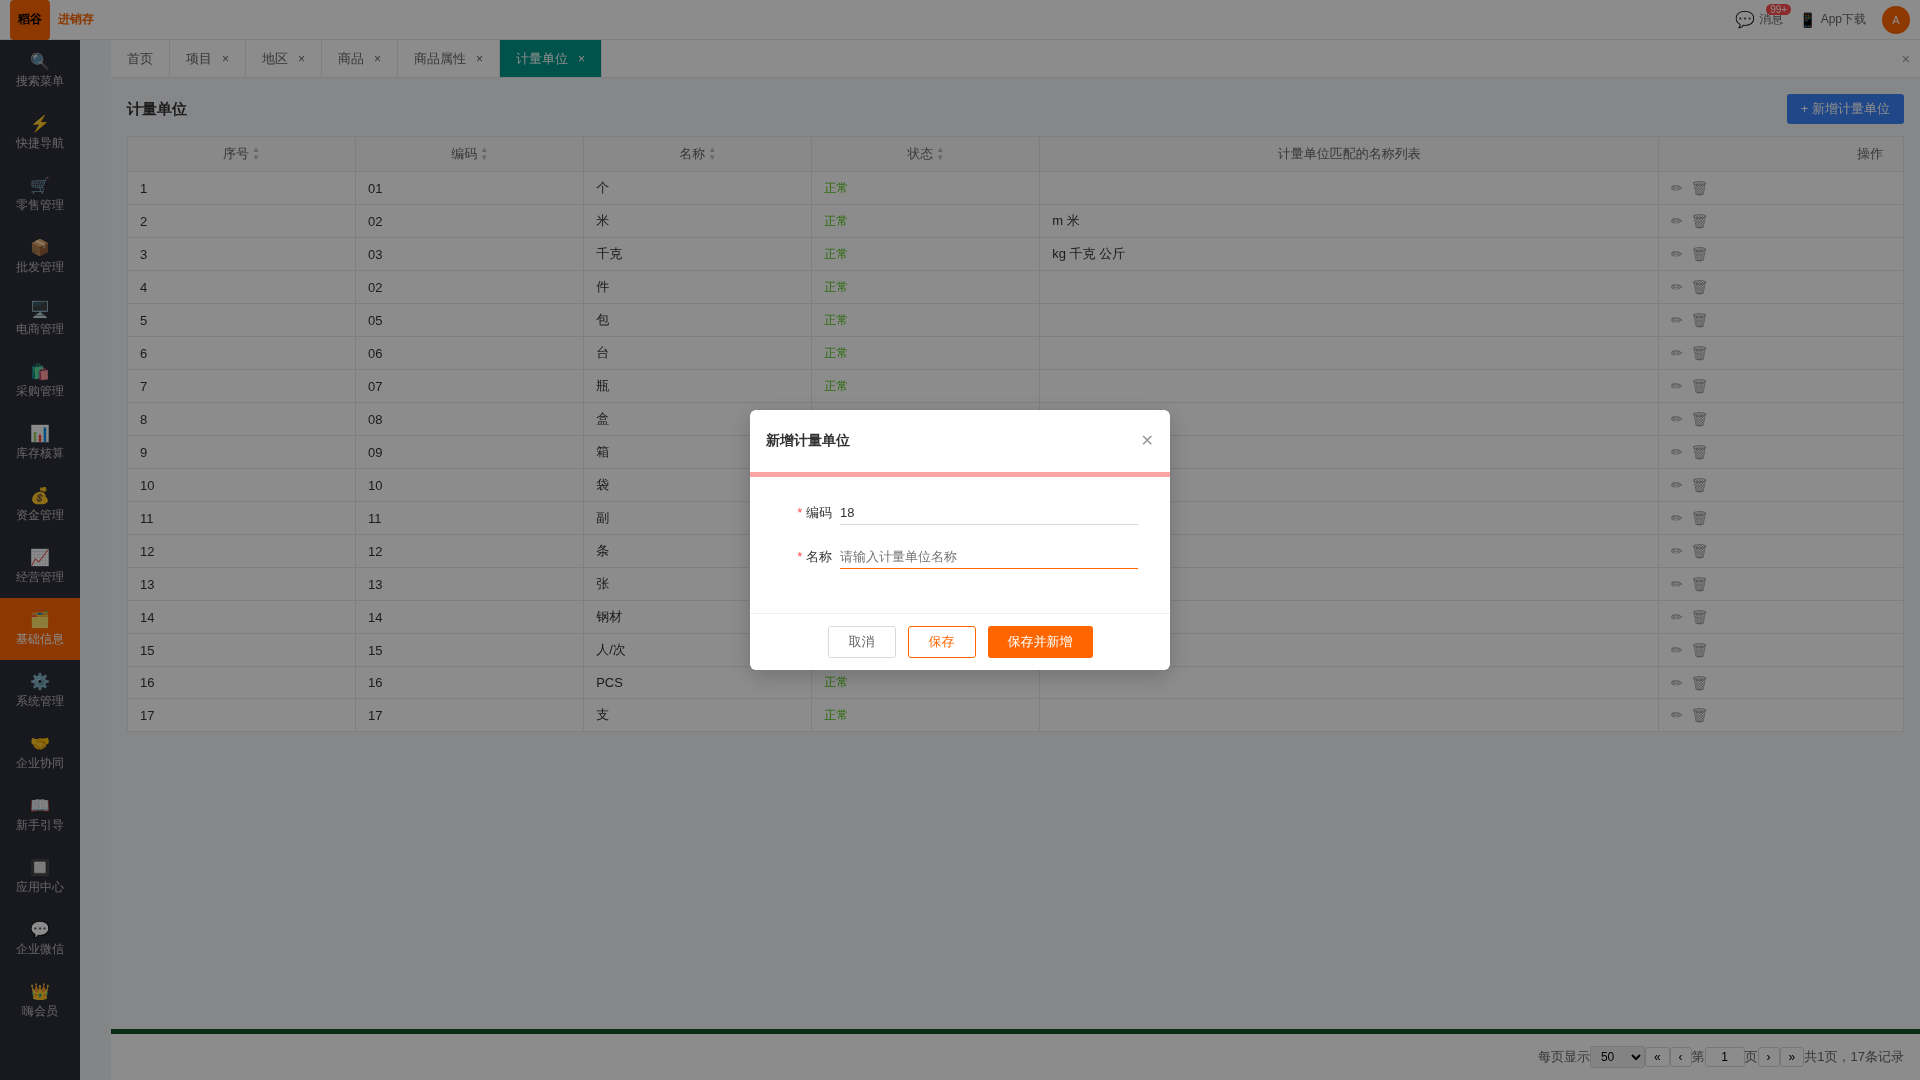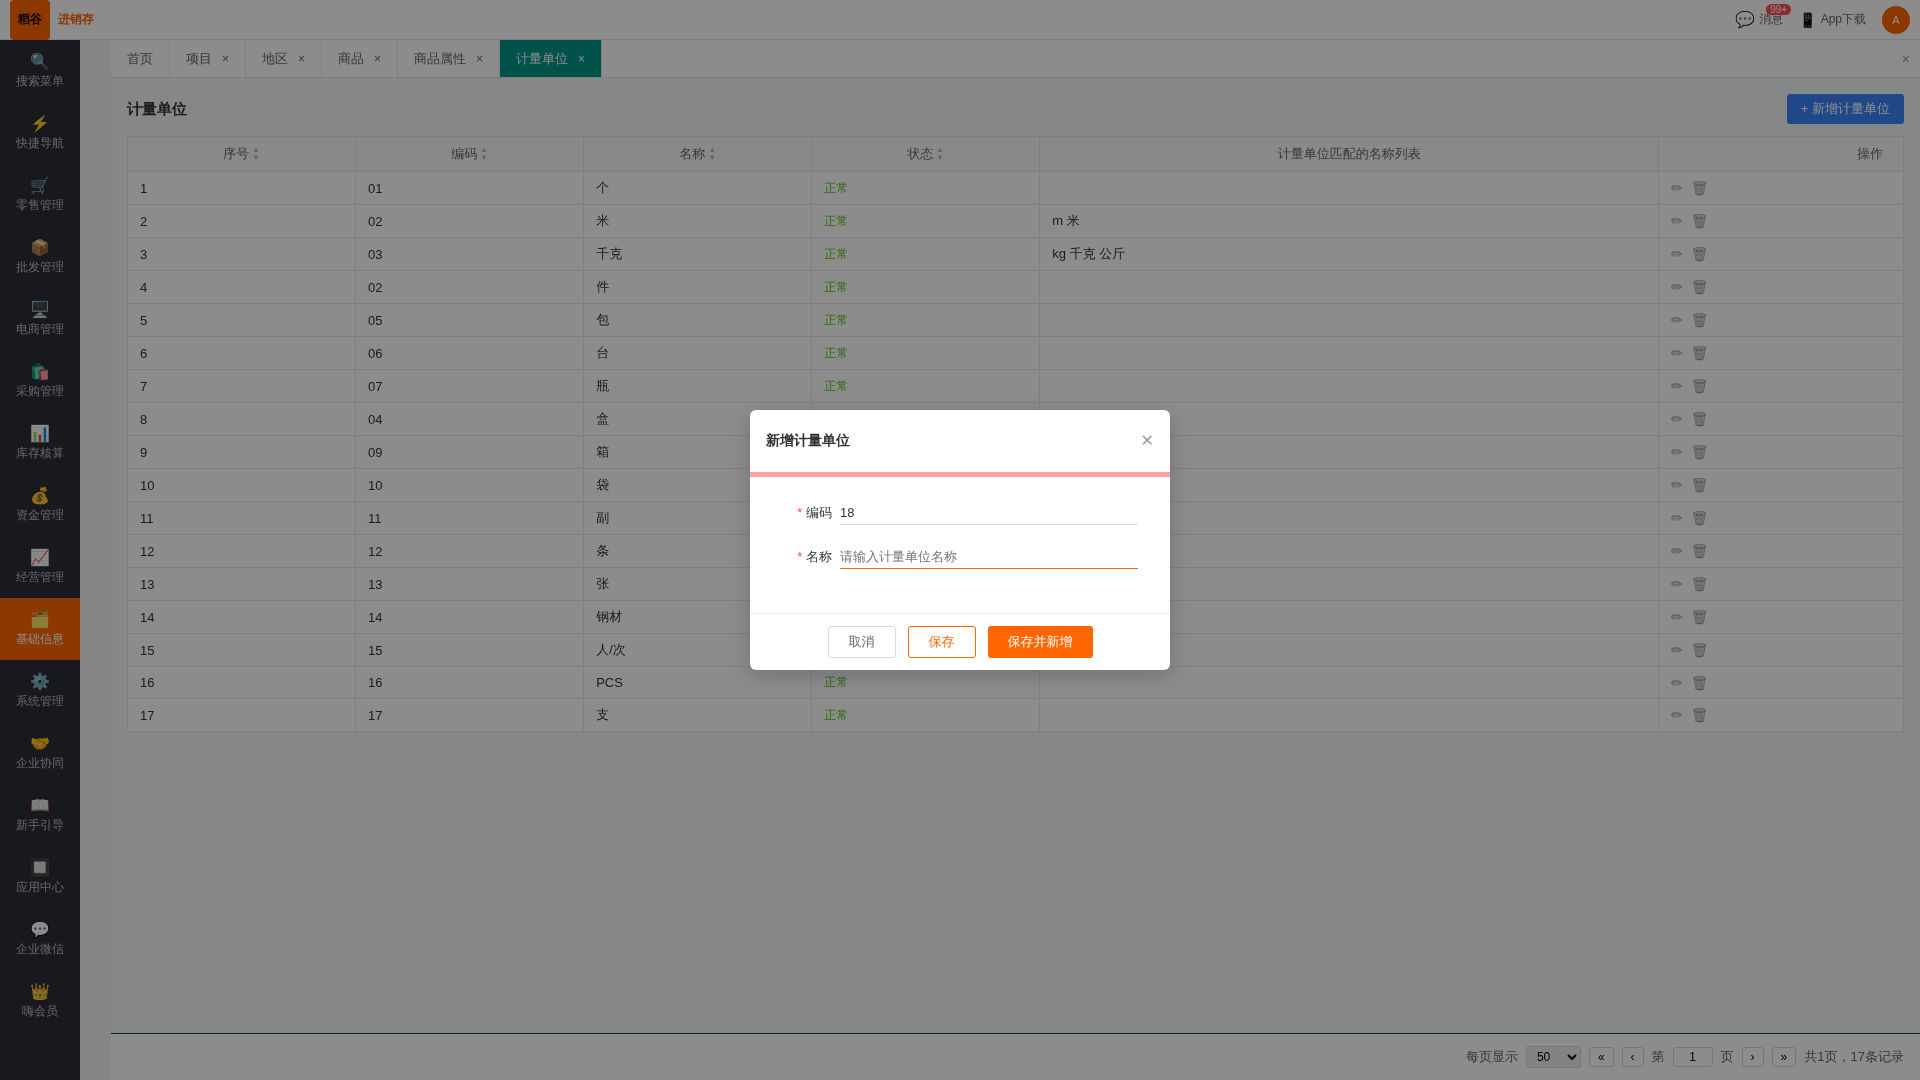--- a/index.html
+++ b/index.html
@@ -217,22 +217,22 @@
       font-size: 14px;
     }
 
     
     .pagination {
       display: flex;
       align-items: center;
       justify-content: flex-end;
       padding: 12px 16px;
       background: white;
-      border-top: 1px solid #14532d;
-      gap: 8px;
+      border-top: 5px solid #14532d;
+      gap: 0;
       font-size: 13px;
       color: #666;
     }
     .page-size-select {
       border: 1px solid #d9d9d9;
       padding: 2px 6px;
       border-radius: 3px;
       font-size: 12px;
     }
     .page-nav-btn {
@@ -622,21 +622,21 @@
       <td></td>
       <td style="text-align:right;padding-right:16px">
         <span class="op-btns">
           <span class="op-btn">✏</span>
           <span class="op-btn">🗑</span>
         </span>
       </td>
     </tr>
             <tr>
       <td>8</td>
-      <td>04</td>
+      <td>08</td>
       <td>盒</td>
       <td><span class="status-normal">正常</span></td>
       <td></td>
       <td style="text-align:right;padding-right:16px">
         <span class="op-btns">
           <span class="op-btn">✏</span>
           <span class="op-btn">🗑</span>
         </span>
       </td>
     </tr>

